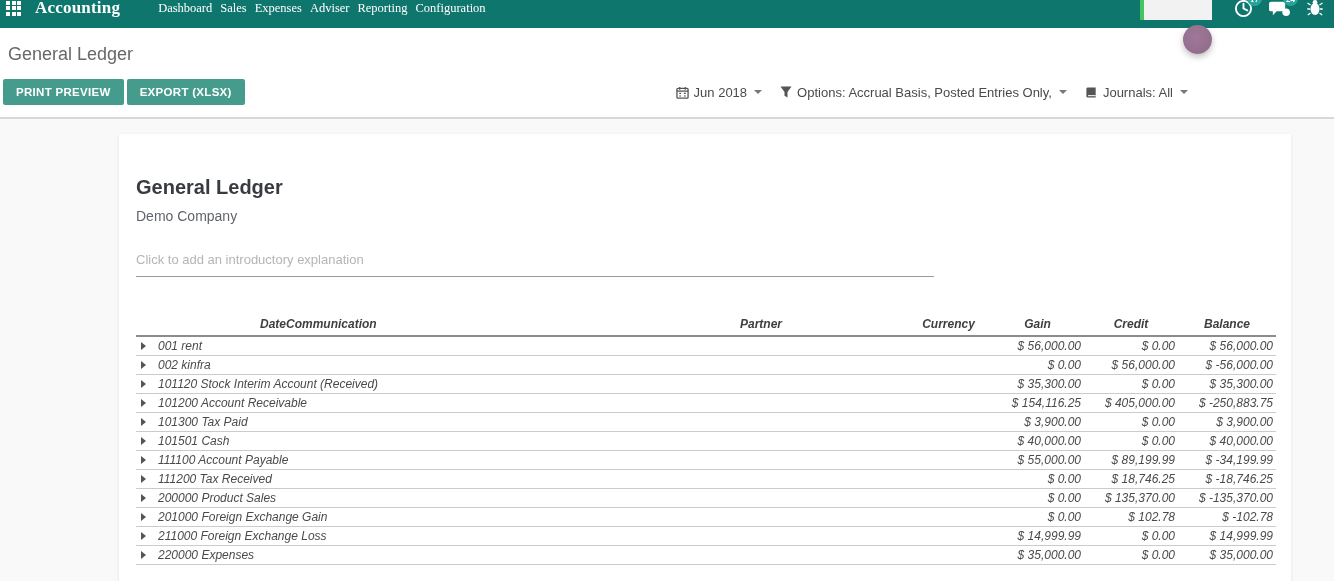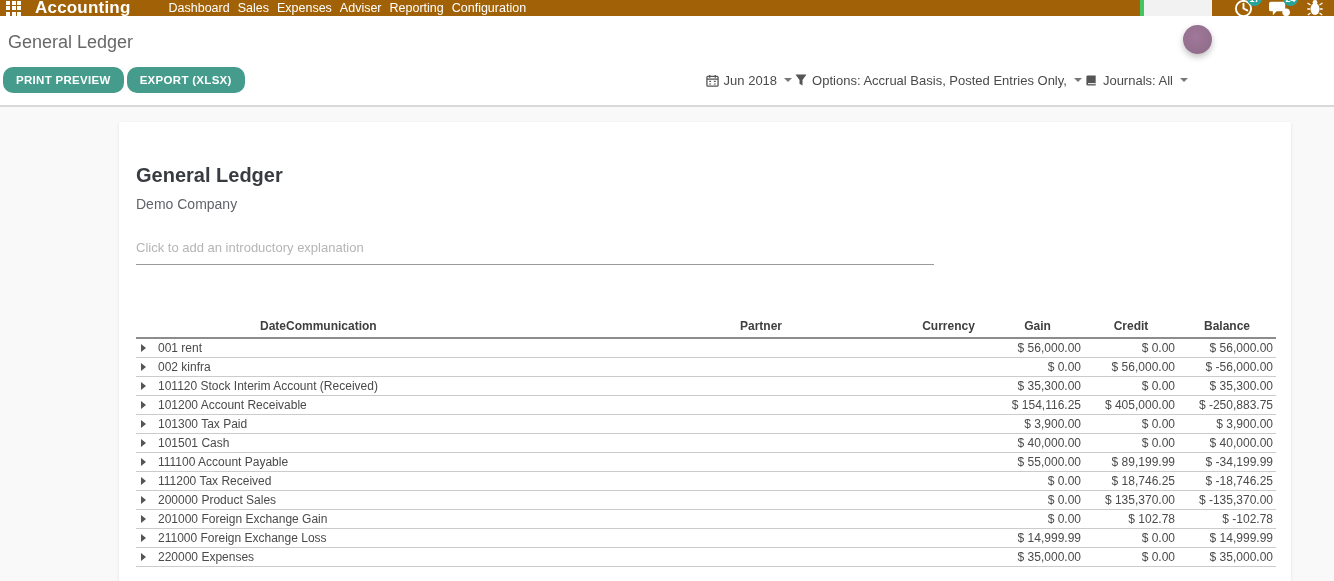--- a/index.html
+++ b/index.html
@@ -1,21 +1,21 @@
 <!DOCTYPE html>
 <html><head>
 <meta charset="utf-8">
 <style>
   * { margin:0; padding:0; box-sizing:border-box; }
   html,body { width:1334px; height:581px; overflow:hidden;
     font-family:"Liberation Sans","DejaVu Sans",sans-serif;
     background:#f9f9f9; }
 
   
-  .navbar { position:relative; height:16px; background:#a16207; overflow:hidden; }
+  .navbar { position:relative; height:28px; background:#0f766e; overflow:hidden;font-family:Liberation Serif, serif; }
   .nav-inner { display:flex; align-items:center; height:38px; margin-top:-11px; padding:0 8px 0 6px; }
   .apps-grid { display:grid; grid-template-columns:repeat(3,4px); grid-template-rows:repeat(3,4px);
     gap:1.5px; margin-right:14px; cursor:pointer; }
   .apps-grid i { background:#fff; }
   .app-title { color:#fff; font-size:17px; font-weight:bold; letter-spacing:.2px; margin-right:38px; }
   .menu { display:flex; gap:8px; }
   .menu span { color:#fff; font-size:12.5px; cursor:pointer; white-space:nowrap; }
   .nav-right { margin-left:auto; display:flex; align-items:center; gap:14px; }
   .timer-box { width:72px; height:24px; background:#f2f2f2; border-left:4px solid #46c461;
     align-self:flex-start; margin-top:0; margin-right:6px; }
@@ -26,40 +26,40 @@
 
   
   .avatar { position:absolute; left:1183px; top:25px; width:29px; height:29px; border-radius:50%;
     background:radial-gradient(circle at 45% 40%, #a0789a, #8d6a86);
     box-shadow:0 3px 6px rgba(0,0,0,.25); z-index:5; cursor:pointer; }
 
   
   .control-panel { background:#fff; border-bottom:2px solid #d8d8d8; padding:16px 0 12px 0; }
   .breadcrumb { font-size:18px; color:#686868; padding-left:8px; }
   .cp-row { display:flex; align-items:center; margin-top:14px; padding-left:3px; }
-  .btn { height:26px; padding:0 13px; margin-right:3px; border:none; border-radius:10px;
+  .btn { height:26px; padding:0 13px; margin-right:3px; border:none; border-radius:2px;
     background:#459c8d; color:#fff; font-size:11.5px; font-weight:bold; letter-spacing:.3px;
     font-family:inherit; cursor:pointer; }
-  .filters { margin-left:auto; margin-right:146px; display:flex; align-items:center; gap:3px; }
+  .filters { margin-left:auto; margin-right:146px; display:flex; align-items:center; gap:18px; }
   .filter { display:flex; align-items:center; gap:5px; font-size:13px; color:#4a4a4a; cursor:pointer; white-space:nowrap; }
   .caret-down { width:0; height:0; border-left:4px solid transparent; border-right:4px solid transparent;
     border-top:4px solid #777; margin-left:2px; }
   .f-ico { display:inline-flex; align-items:center; }
 
   
   .page { height:467px; }
   .card { position:relative; margin:15px 0 0 119px; width:1172px; height:470px; background:#fff;
     box-shadow:0 1px 3px rgba(0,0,0,.10); padding:42px 0 0 17px; }
   .report-title { font-size:20px; font-weight:bold; color:#383b40; }
   .report-company { font-size:14px; color:#60646a; margin-top:9px; }
   .intro-placeholder { margin-top:28px; width:798px; font-size:13px; color:#b5b5b5;
     padding-bottom:9px; border-bottom:1px solid #9b9b9b; cursor:text; }
 
   
-  table.ledger { margin-top:52px; width:1140px; border-collapse:collapse; table-layout:fixed; }
+  table.ledger { margin-top:38px; width:1140px; border-collapse:collapse; table-layout:fixed;font-style:italic; }
   .ledger th { font-size:12px; font-weight:bold; color:#3f3f3f; padding:2px 0 4px 0;
     border-bottom:2px solid #8c8c8c; }
   .h-date { text-align:right; padding-right:4px; }
   .h-comm { text-align:left; padding-left:64px; }
   .h-partner { text-align:center; }
   .h-num { text-align:center; padding-right:3px; }
   .ledger td { height:19px; font-size:12px; color:#4a4a4a; border-bottom:1px solid #cbcbcb;
     white-space:nowrap; overflow:hidden; }
   .c-caret { width:22px; }
   .tri { display:inline-block; width:0; height:0; margin-left:5px;

